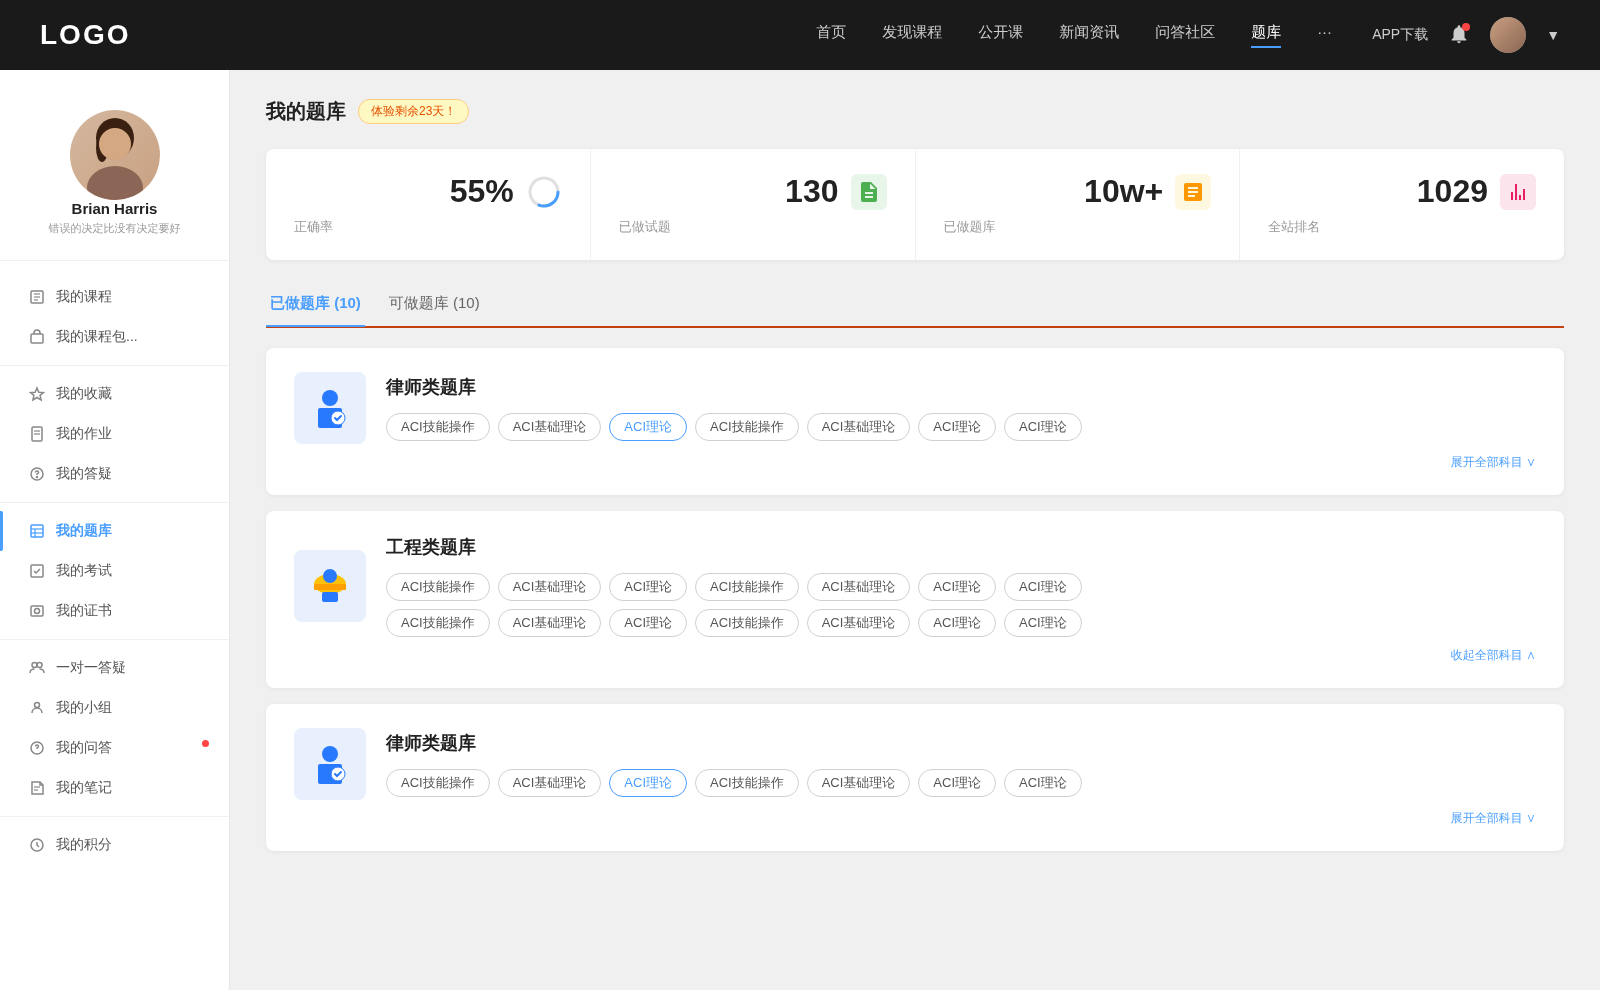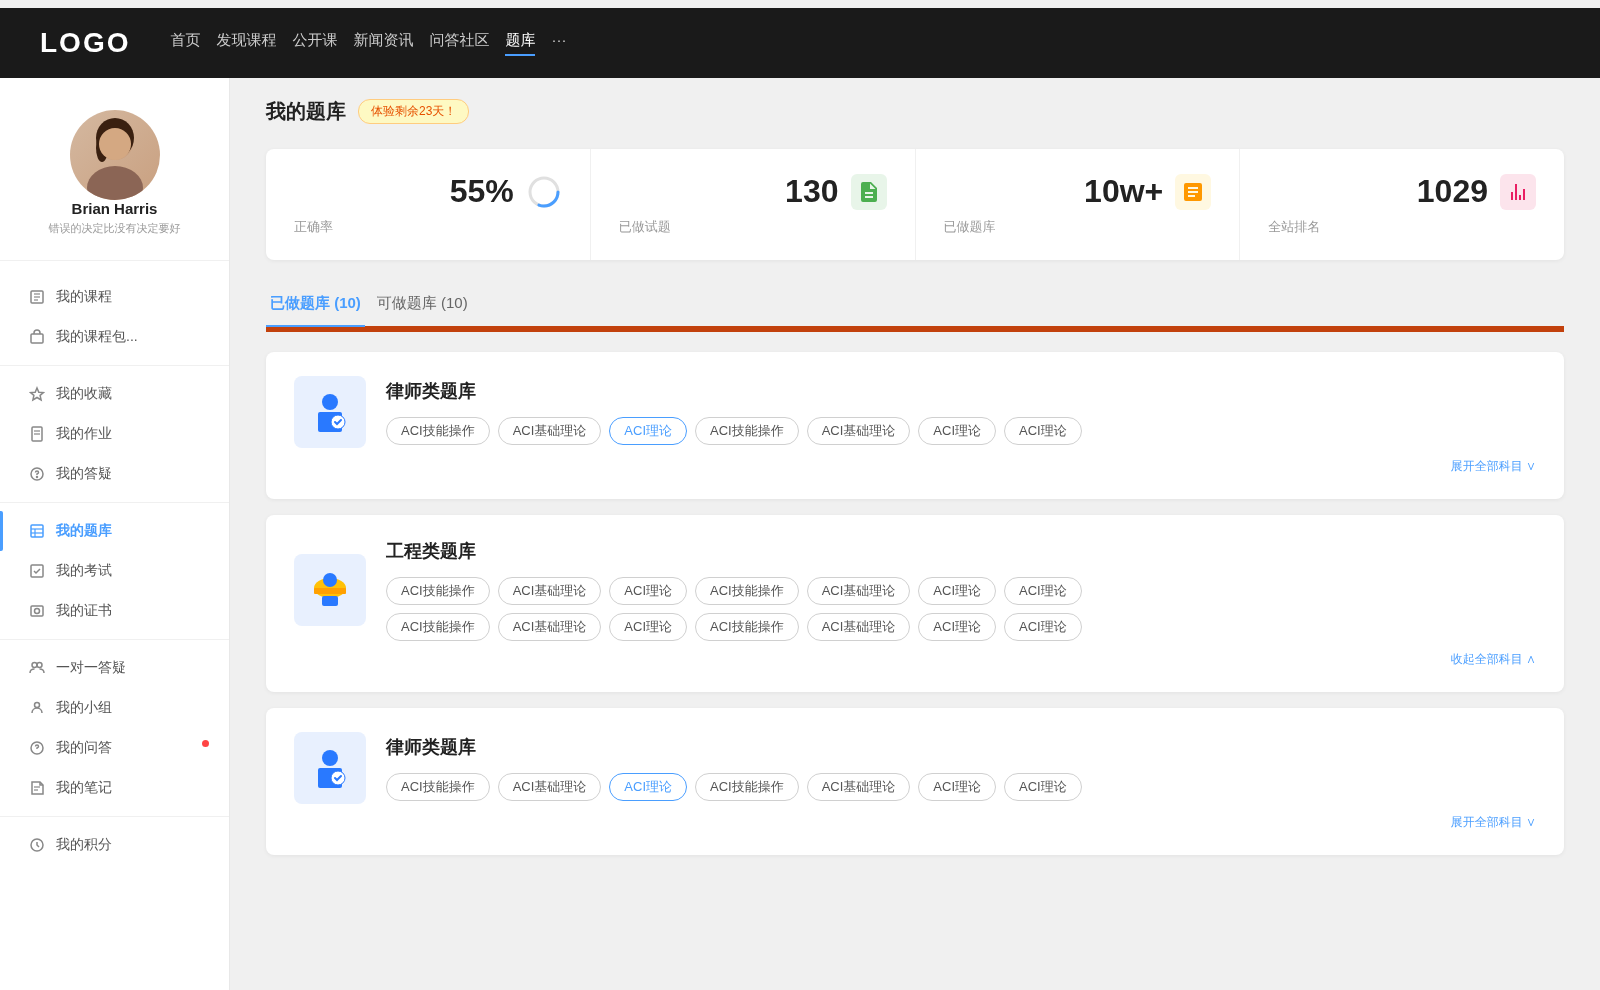--- a/index.html
+++ b/index.html
@@ -1,21 +1,21 @@
 <!DOCTYPE html>
 <html><head>
   <meta charset="utf-8">
   <style>
     * { box-sizing: border-box; margin: 0; padding: 0; }
     body { font-family: -apple-system, BlinkMacSystemFont, "PingFang SC", "Hiragino Sans GB", "Microsoft YaHei", sans-serif; background: #f0f0f0; color: #333; font-size: 14px; }
 
     
-    .navbar { background: #1a1a1a; height: 70px; display: flex; align-items: center; padding: 0 40px; gap: 40px; position: sticky; top: 8px; z-index: 100; }
+    .navbar { background: #1a1a1a; height: 70px; display: flex; align-items: center; padding: 0 40px; gap: 40px; position: sticky; top: 0; z-index: 100; }
     .navbar-logo { color: #fff; font-size: 28px; font-weight: 900; letter-spacing: 2px; min-width: 80px; }
-    .navbar-links { display: flex; gap: 16px; flex: 1; }
+    .navbar-links { display: flex; gap: 36px; flex: 1; justify-content: flex-end; }
     .navbar-links a { color: #ccc; text-decoration: none; font-size: 15px; cursor: pointer; }
     .navbar-links a.active { color: #fff; border-bottom: 2px solid #4a9eff; padding-bottom: 4px; }
     .navbar-right { display: flex; align-items: center; gap: 20px; margin-left: auto; }
     .navbar-app { color: #ccc; font-size: 14px; cursor: pointer; }
     .navbar-bell { position: relative; cursor: pointer; }
     .navbar-bell svg { width: 22px; height: 22px; fill: #ccc; }
     .bell-dot { position: absolute; top: 0; right: 0; width: 8px; height: 8px; background: #f44; border-radius: 50%; }
     .navbar-avatar { width: 36px; height: 36px; border-radius: 50%; background: #888; overflow: hidden; cursor: pointer; }
     .navbar-chevron { color: #ccc; cursor: pointer; }
 
@@ -47,21 +47,21 @@
     
     .stats-row { display: flex; gap: 0; background: #fff; border-radius: 8px; margin-bottom: 24px; overflow: hidden; box-shadow: 0 1px 4px rgba(0,0,0,0.06); }
     .stat-item { flex: 1; padding: 24px 28px; border-right: 1px solid #f0f0f0; display: flex; flex-direction: column; gap: 8px; }
     .stat-item:last-child { border-right: none; }
     .stat-top { display: flex; align-items: center; gap: 12px; justify-content: flex-end; }
     .stat-value { font-size: 32px; font-weight: 700; color: #222; }
     .stat-icon { width: 36px; height: 36px; border-radius: 6px; display: flex; align-items: center; justify-content: center; }
     .stat-label { font-size: 13px; color: #999; }
 
     
-    .tabs { display: flex; gap: 8px; margin-bottom: 20px; border-bottom: 6px solid #c2410c; }
+    .tabs { display: flex; gap: 20px; margin-bottom: 20px; border-bottom: 2px solid #c2410c; }
     .tab { padding: 10px 4px 12px; font-size: 15px; color: #666; cursor: pointer; border-bottom: 2px solid transparent; margin-bottom: -1px; }
     .tab.active { color: #4a9eff; font-weight: 600; border-bottom-color: #4a9eff; }
 
     
     .bank-card { background: #fff; border-radius: 8px; margin-bottom: 16px; padding: 24px 28px; box-shadow: 0 1px 4px rgba(0,0,0,0.06); }
     .bank-header { display: flex; align-items: center; gap: 20px; }
     .bank-icon-wrap { width: 72px; height: 72px; background: #e8f0fe; border-radius: 8px; display: flex; align-items: center; justify-content: center; flex-shrink: 0; }
     .bank-info { flex: 1; }
     .bank-name { font-size: 18px; font-weight: 600; color: #222; margin-bottom: 14px; }
     .bank-tags { display: flex; flex-wrap: wrap; gap: 8px; }
@@ -78,20 +78,33 @@
   <div class="navbar-logo">LOGO</div>
   <div class="navbar-links">
     <a>首页</a>
     <a>发现课程</a>
     <a>公开课</a>
     <a>新闻资讯</a>
     <a>问答社区</a>
     <a class="active">题库</a>
     <a>···</a>
   </div>
+  <div class="navbar-right">
+    <span class="navbar-app">APP下载</span>
+    <div class="navbar-bell">
+      <svg viewBox="0 0 24 24">
+          <path d="M12 22c1.1 0 2-.9 2-2h-4c0 1.1.9 2 2 2zm6-6v-5c0-3.07-1.63-5.64-4.5-6.32V4c0-.83-.67-1.5-1.5-1.5s-1.5.67-1.5 1.5v.68C7.64 5.36 6 7.92 6 11v5l-2 2v1h16v-1l-2-2z" fill="#ccc"></path>
+        </svg>
+      <div class="bell-dot"></div>
+    </div>
+    <div class="navbar-avatar">
+      <div style="width:100%;height:100%;background:linear-gradient(135deg,#c9a080,#8b6555);border-radius:50%;"></div>
+    </div>
+    <span class="navbar-chevron">▼</span>
+  </div>
 </nav>
 
 <div class="layout">
 
   <aside class="sidebar">
     <div class="sidebar-profile">
       <div class="sidebar-avatar-circle">
 
         <svg width="90" height="90" viewBox="0 0 90 90">
           <circle cx="45" cy="32" r="18" fill="#c9a080"></circle>

